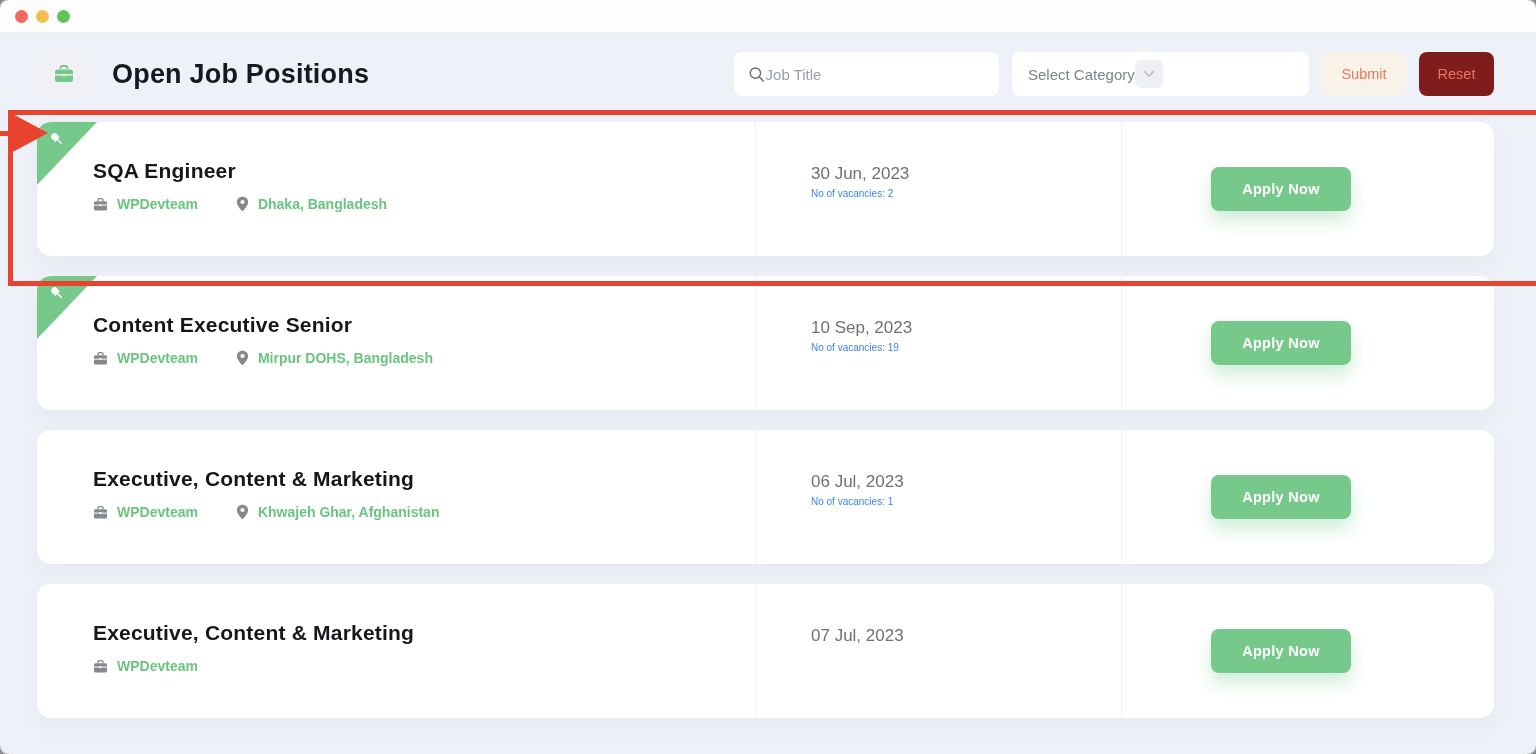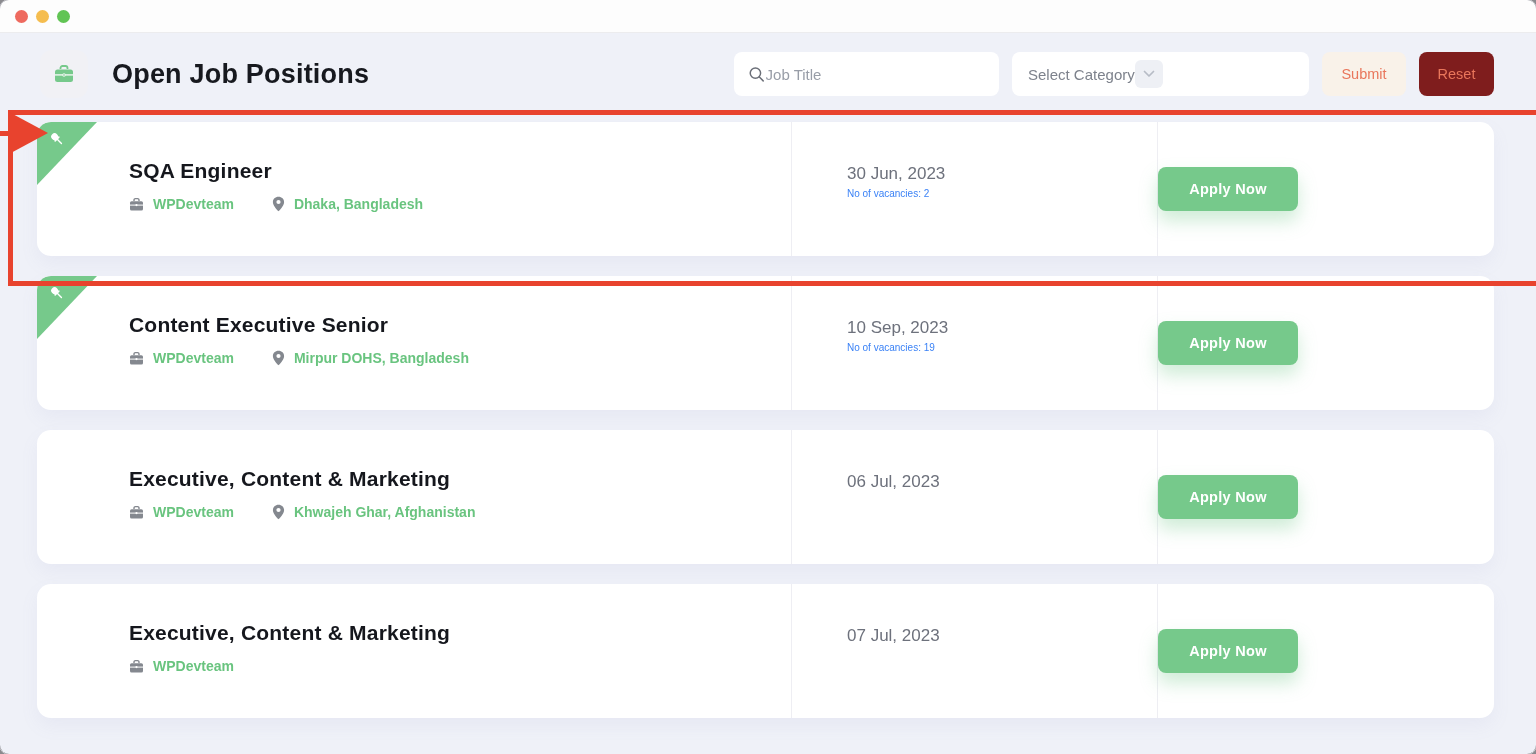--- a/index.html
+++ b/index.html
@@ -50,38 +50,37 @@
   .btn{ height:44px; border:none; border-radius:8px; font-size:14.5px; font-family:inherit; cursor:pointer; margin-left:13px; flex:0 0 auto; }
   .btn-submit{ width:84px; background:#f9f2e9; color:#e9765b; }
   .btn-reset{ width:75px; background:#7f1d1d; color:#e9765b; }
 
   
   .job-list{ margin:24px 42px 0 37px; display:flex; flex-direction:column; gap:20px; }
   .job-card{
     position:relative; height:134px; background:#ffffff; border-radius:14px;
     display:flex; overflow:hidden; width:1457px;
     box-shadow:0 8px 18px rgba(140,146,190,.08);
-    padding-left:36px;
   }
   .ribbon{ position:absolute; top:0; left:0; width:60px; height:63px; pointer-events:none; }
   .ribbon .pin{ position:absolute; top:8px; left:11px; }
 
   .col-main{ width:718px; padding:37px 0 0 56px; }
   .job-title{ font-size:21px; font-weight:700; color:#15171d; letter-spacing:.2px; }
   .job-meta{ display:flex; align-items:center; gap:38px; margin-top:13px; }
   .meta-item{ display:flex; align-items:center; gap:9px; font-size:14px; font-weight:700; color:#69c47f; }
 
   .col-date{
     width:367px; border-left:1px solid #eeeef3; border-right:1px solid #eeeef3;
     padding:42px 0 0 55px;
   }
   .job-date{ font-size:17px; color:#6d717c; }
   .job-vacancies{ font-size:10px; color:#3b82f6; margin-top:4px; }
 
-  .col-action{ flex:1; display:flex; align-items:center; justify-content:flex-start; padding-right:54px; }
+  .col-action{ flex:1; display:flex; align-items:center; justify-content:center; padding-right:54px; }
   .apply-btn{
     width:140px; height:44px; border:none; border-radius:8px; cursor:pointer;
     background:#76c98b; color:#fff; font-size:14.5px; font-weight:700; font-family:inherit;
     letter-spacing:.3px; box-shadow:0 10px 18px rgba(118,201,139,.35);
   }
 
   
   .ann-box{
     position:absolute; left:8px; top:110px; width:1560px; height:176px;
     border:5px solid #e8432e; pointer-events:none; z-index:10;
@@ -252,20 +251,21 @@
             <path d="M6.5 0.8 C3.2 0.8 0.9 3.2 0.9 6.2 c0 3.8 5.6 9 5.6 9 s5.6-5.2 5.6-9 c0-3-2.3-5.4-5.6-5.4z" fill="#84888f"></path>
             <circle cx="6.5" cy="6" r="2.1" fill="#ffffff"></circle>
           </svg>
           <span class="meta-text location-name">Khwajeh Ghar, Afghanistan</span>
         </span>
       </div>
     </div>
 
     <div class="col-date">
       <div class="job-date">06 Jul, 2023</div>
+      <div class="job-vacancies">No of vacancies: 1</div>
     </div>
 
     <div class="col-action">
       <button class="apply-btn">Apply Now</button>
     </div>
   </article>
 
   <article class="job-card">
 
     <div class="col-main">

